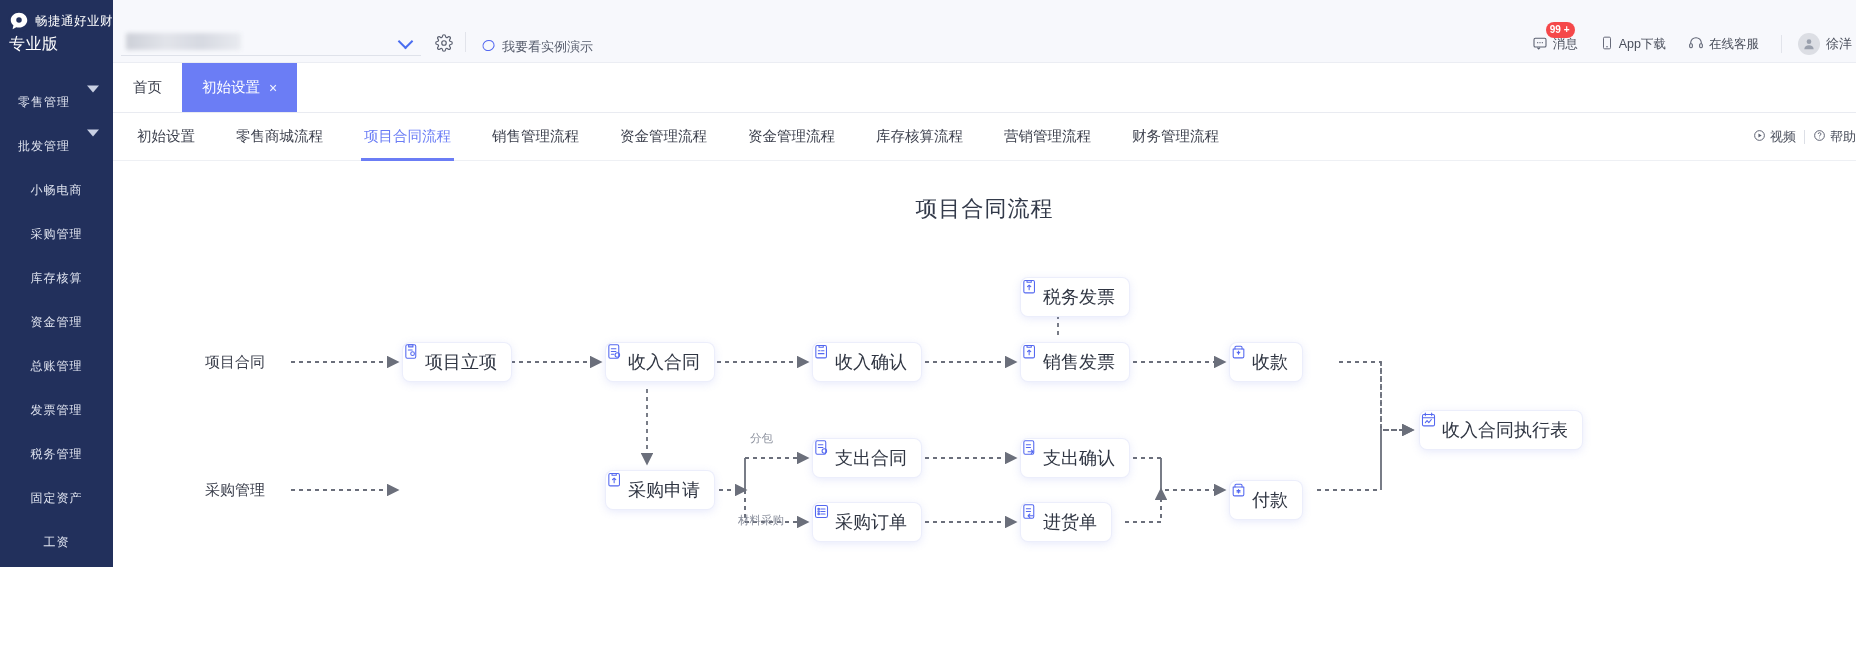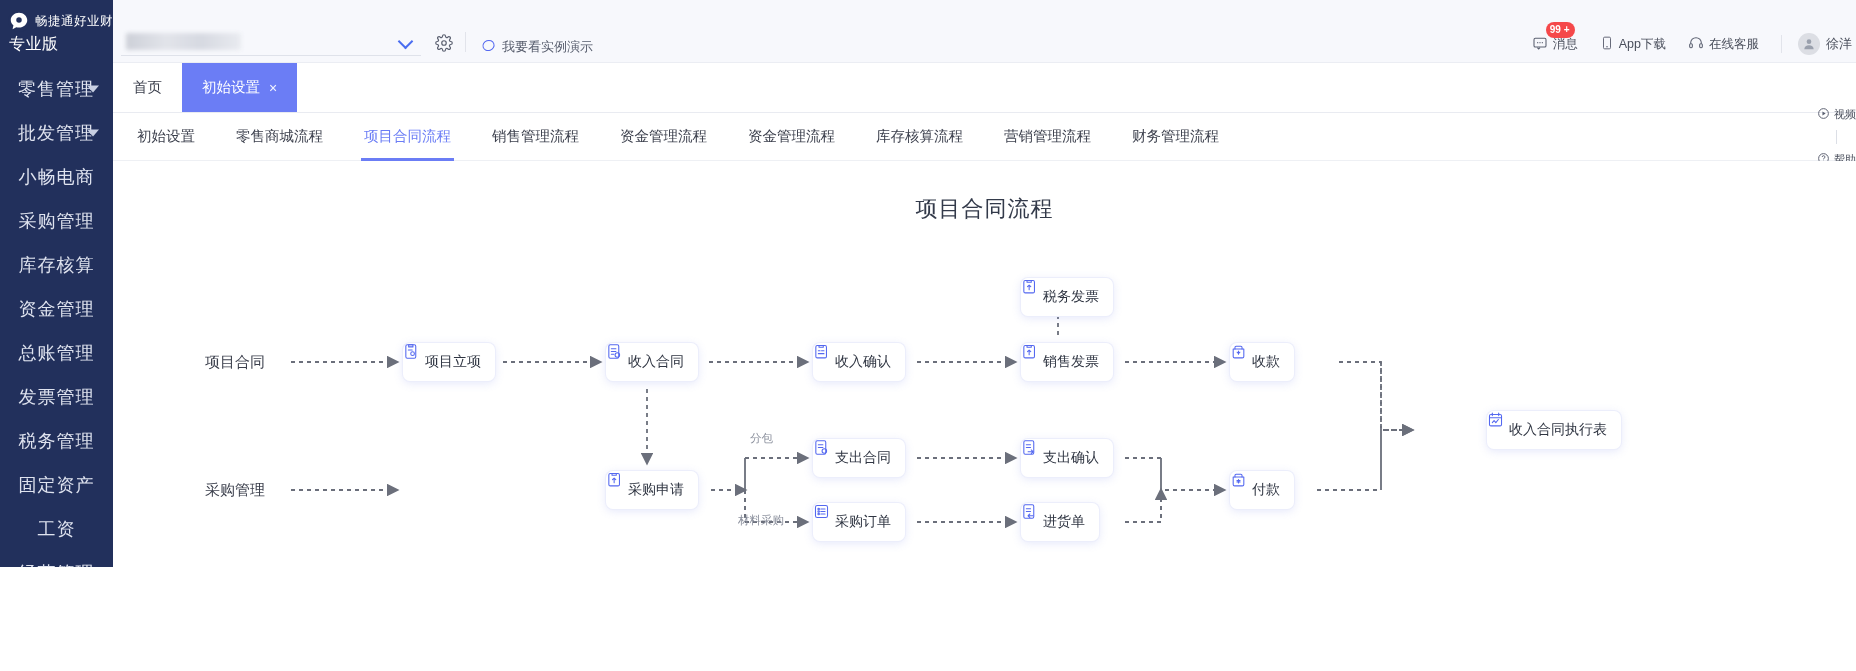--- a/index.html
+++ b/index.html
@@ -23,22 +23,22 @@
   }
   .logo-mark svg{ display:block; }
   .brand-name{
     color:#ffffff; font-size:12.5px; letter-spacing:.5px; white-space:nowrap;
   }
   .brand-sub{
     color:#ffffff; font-size:16px; margin-top:2px; margin-left:1px; letter-spacing:.5px;
   }
   .nav{ margin-top:4px; }
   .nav-item{
-    height:44px; display:flex; align-items:center; justify-content:center;
-    color:#dfe3ef; font-size:18px; letter-spacing:1px; cursor:pointer;
+    height:44px; display:flex; align-items:flex-end; justify-content:center;
+    color:#dfe3ef; font-size:12px; letter-spacing:1px; cursor:pointer;
     position:relative;
   }
   .nav-item .caret{
     position:absolute; right:14px; top:50%; transform:translateY(-50%);
     width:0;height:0;border-left:6px solid transparent;border-right:6px solid transparent;
     border-top:7px solid #c9d0e3;
   }
   .nav-item.has-caret{ padding-right:18px; justify-content:flex-start; padding-left:18px; }
 
   
@@ -109,21 +109,21 @@
     color:#3b3f4c; cursor:pointer; height:48px; display:flex; align-items:center;
     white-space:nowrap;
   }
   .subtab:first-child{ margin-left:24px; }
   .subtab.active{ color:#6b7df5; }
   .subtab.active::after{
     content:""; position:absolute; left:-3px; right:-3px; bottom:0; height:2.5px; background:#6b7df5;
   }
   .subtab-right{
     position:absolute; right:0px; top:50%; transform:translateY(-50%);
-    display:flex; align-items:center; gap:8px; font-size:11px; color:#4a4f5c;flex-direction:column;
+    display:flex; align-items:center; gap:8px; font-size:13px; color:#4a4f5c;
   }
   .srl{ display:flex; align-items:center; gap:4px; cursor:pointer; white-space:nowrap;}
   .sr-div{ width:1px;height:14px;background:#dcdfe6; }
 
   
   .canvas{
     position:absolute; left:113px; top:161px; right:0; bottom:0;
     background:#fff; overflow:hidden;
   }
   .chart-title{
@@ -134,21 +134,21 @@
   .diagram svg{ position:absolute; left:0; top:0; }
 
   .rowlabel{
     position:absolute; font-size:15px; color:#3b3f4c; white-space:nowrap;
   }
 
   .node{
     position:absolute; display:flex; align-items:center; gap:8px;
     background:#ffffff; border-radius:7px; padding:0 14px; height:38px;
     box-shadow:0 0 0 1px #eceefb, 0 2px 10px rgba(101,116,230,.18);
-    font-size:14px; color:#2f3542; white-space:nowrap; cursor:pointer;
+    font-size:18px; color:#2f3542; white-space:nowrap; cursor:pointer;
   }
   .node .ico{ width:17px;height:17px; flex:0 0 auto; display:block; }
   .edge-label{
     position:absolute; font-size:11.5px; color:#8a8f9c; white-space:nowrap;
   }
 </style>
 </head>
 <body>
 
 <div class="app">
@@ -441,21 +441,21 @@
           <div class="node" style="left: 1117px; top: 182px; justify-content: flex-end;">
             <span>
               <svg class="ico" viewBox="0 0 24 24" fill="none" stroke="#5468f0" stroke-width="1.5" stroke-linecap="round" stroke-linejoin="round">
                 <path d="M4.5 8.5h15v10.5a2 2 0 0 1-2 2h-11a2 2 0 0 1-2-2z"></path>
                 <path d="M7 8.5V6.2a1.6 1.6 0 0 1 1.6-1.6h6.8A1.6 1.6 0 0 1 17 6.2v2.3"></path>
                 <path d="M12 11.5v4.5M10 13l2 1.8 2-1.8"></path>
               </svg>
             </span>
             <span>收款</span>
           </div>
-          <div class="node" style="left: 1374px; top: 250px; justify-content: center;">
+          <div class="node" style="left: 1307px; top: 250px; justify-content: center;">
             <span>
               <svg class="ico" viewBox="0 0 24 24" fill="none" stroke="#5468f0" stroke-width="1.5" stroke-linecap="round" stroke-linejoin="round">
                 <rect x="3.5" y="5" width="17" height="16" rx="2"></rect>
                 <line x1="3.5" y1="9.5" x2="20.5" y2="9.5"></line>
                 <line x1="7.5" y1="3" x2="7.5" y2="6.5"></line>
                 <line x1="16.5" y1="3" x2="16.5" y2="6.5"></line>
                 <path d="M7.5 16.5l2.5-3 2.5 3 3.5-4.5"></path>
               </svg>
             </span>
             <span>收入合同执行表</span>
@@ -510,21 +510,21 @@
             <span>
               <svg class="ico" viewBox="0 0 24 24" fill="none" stroke="#5468f0" stroke-width="1.5" stroke-linecap="round" stroke-linejoin="round">
                 <rect x="4" y="2.5" width="14" height="19" rx="2"></rect>
                 <line x1="7.5" y1="8" x2="13.5" y2="8"></line>
                 <line x1="7.5" y1="12" x2="13.5" y2="12"></line>
                 <path d="M17 18h-7M12.5 15.5L10 18l2.5 2.5"></path>
               </svg>
             </span>
             <span>进货单</span>
           </div>
-          <div class="node" style="left: 1117px; top: 310px;">
+          <div class="node" style="left: 1117px; top: 320px;">
             <span>
               <svg class="ico" viewBox="0 0 24 24" fill="none" stroke="#5468f0" stroke-width="1.5" stroke-linecap="round" stroke-linejoin="round">
                 <path d="M4.5 8.5h15v10.5a2 2 0 0 1-2 2h-11a2 2 0 0 1-2-2z"></path>
                 <path d="M7 8.5V6.2a1.6 1.6 0 0 1 1.6-1.6h6.8A1.6 1.6 0 0 1 17 6.2v2.3"></path>
                 <path d="M12 12v5M9.8 13.6h4.4M9.8 15.6h4.4"></path>
               </svg>
             </span>
             <span>付款</span>
           </div>
         </div>

